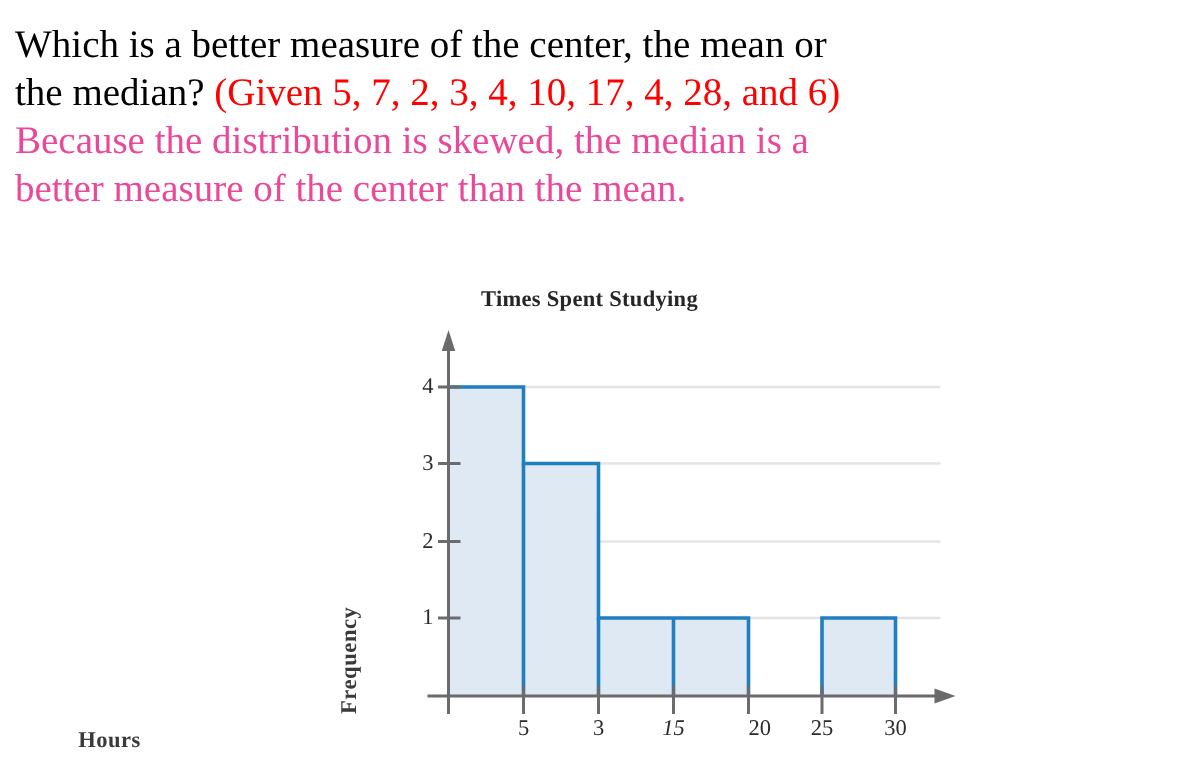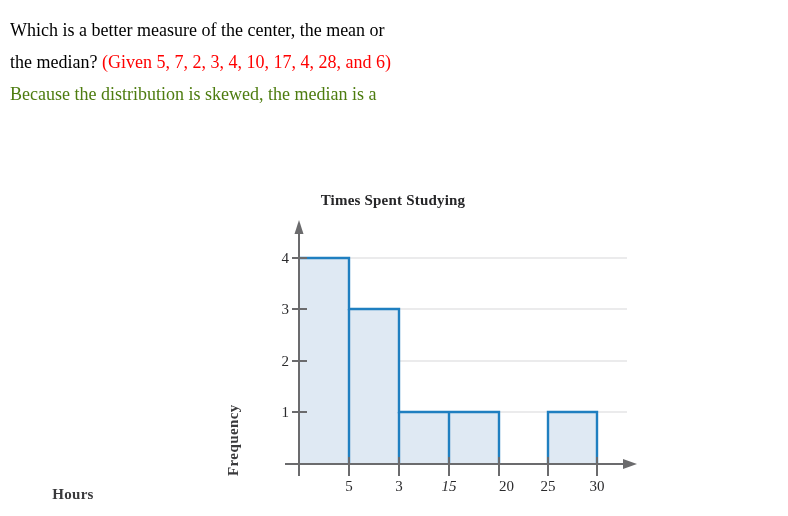--- a/index.html
+++ b/index.html
@@ -17,28 +17,28 @@
 
   
   #text-block {
     position: absolute;
     left: 10px;
     top: 14px;
     width: 770px;
   }
   .text-line {
     font-family: "Liberation Serif", "DejaVu Serif", serif;
-    font-size: 18px;
+    font-size: 26px;
     line-height: 32px;
     white-space: nowrap;
     letter-spacing: 0px;
   }
   .tx-black { color: #000000; }
   .tx-red   { color: #ff0000; margin-top: 41px; }
-  .tx-blue  { color: #4d7c0f; }
+  .tx-blue  { color: #ec4899; }
 
   
   #chart {
     position: absolute;
     left: 0px;
     top: 186px;
     width: 788px;
     height: 330px;
     margin-left: 27px;
   }
@@ -108,20 +108,21 @@
   }
   #xlabel { left: -348px; }
 </style>
 </head>
 <body>
 
 <div id="text-block">
   <div class="text-line tx-black">Which is a better measure of the center, the mean or</div>
   <div class="text-line"><span class="tx-black">the median? </span><span class="tx-red">(Given 5, 7, 2, 3, 4, 10, 17, 4, 28, and 6)</span></div>
   <div class="text-line tx-blue">Because the distribution is skewed, the median is a</div>
+  <div class="text-line tx-blue">better measure of the center than the mean.</div>
 </div>
 
 <div id="chart">
 
   <div id="chart-title">Times Spent Studying</div>
 
   <div id="ylabel">Frequency</div>
   <div id="xlabel">Hours</div>
 
   <svg id="plot" viewBox="0 0 788 330">

